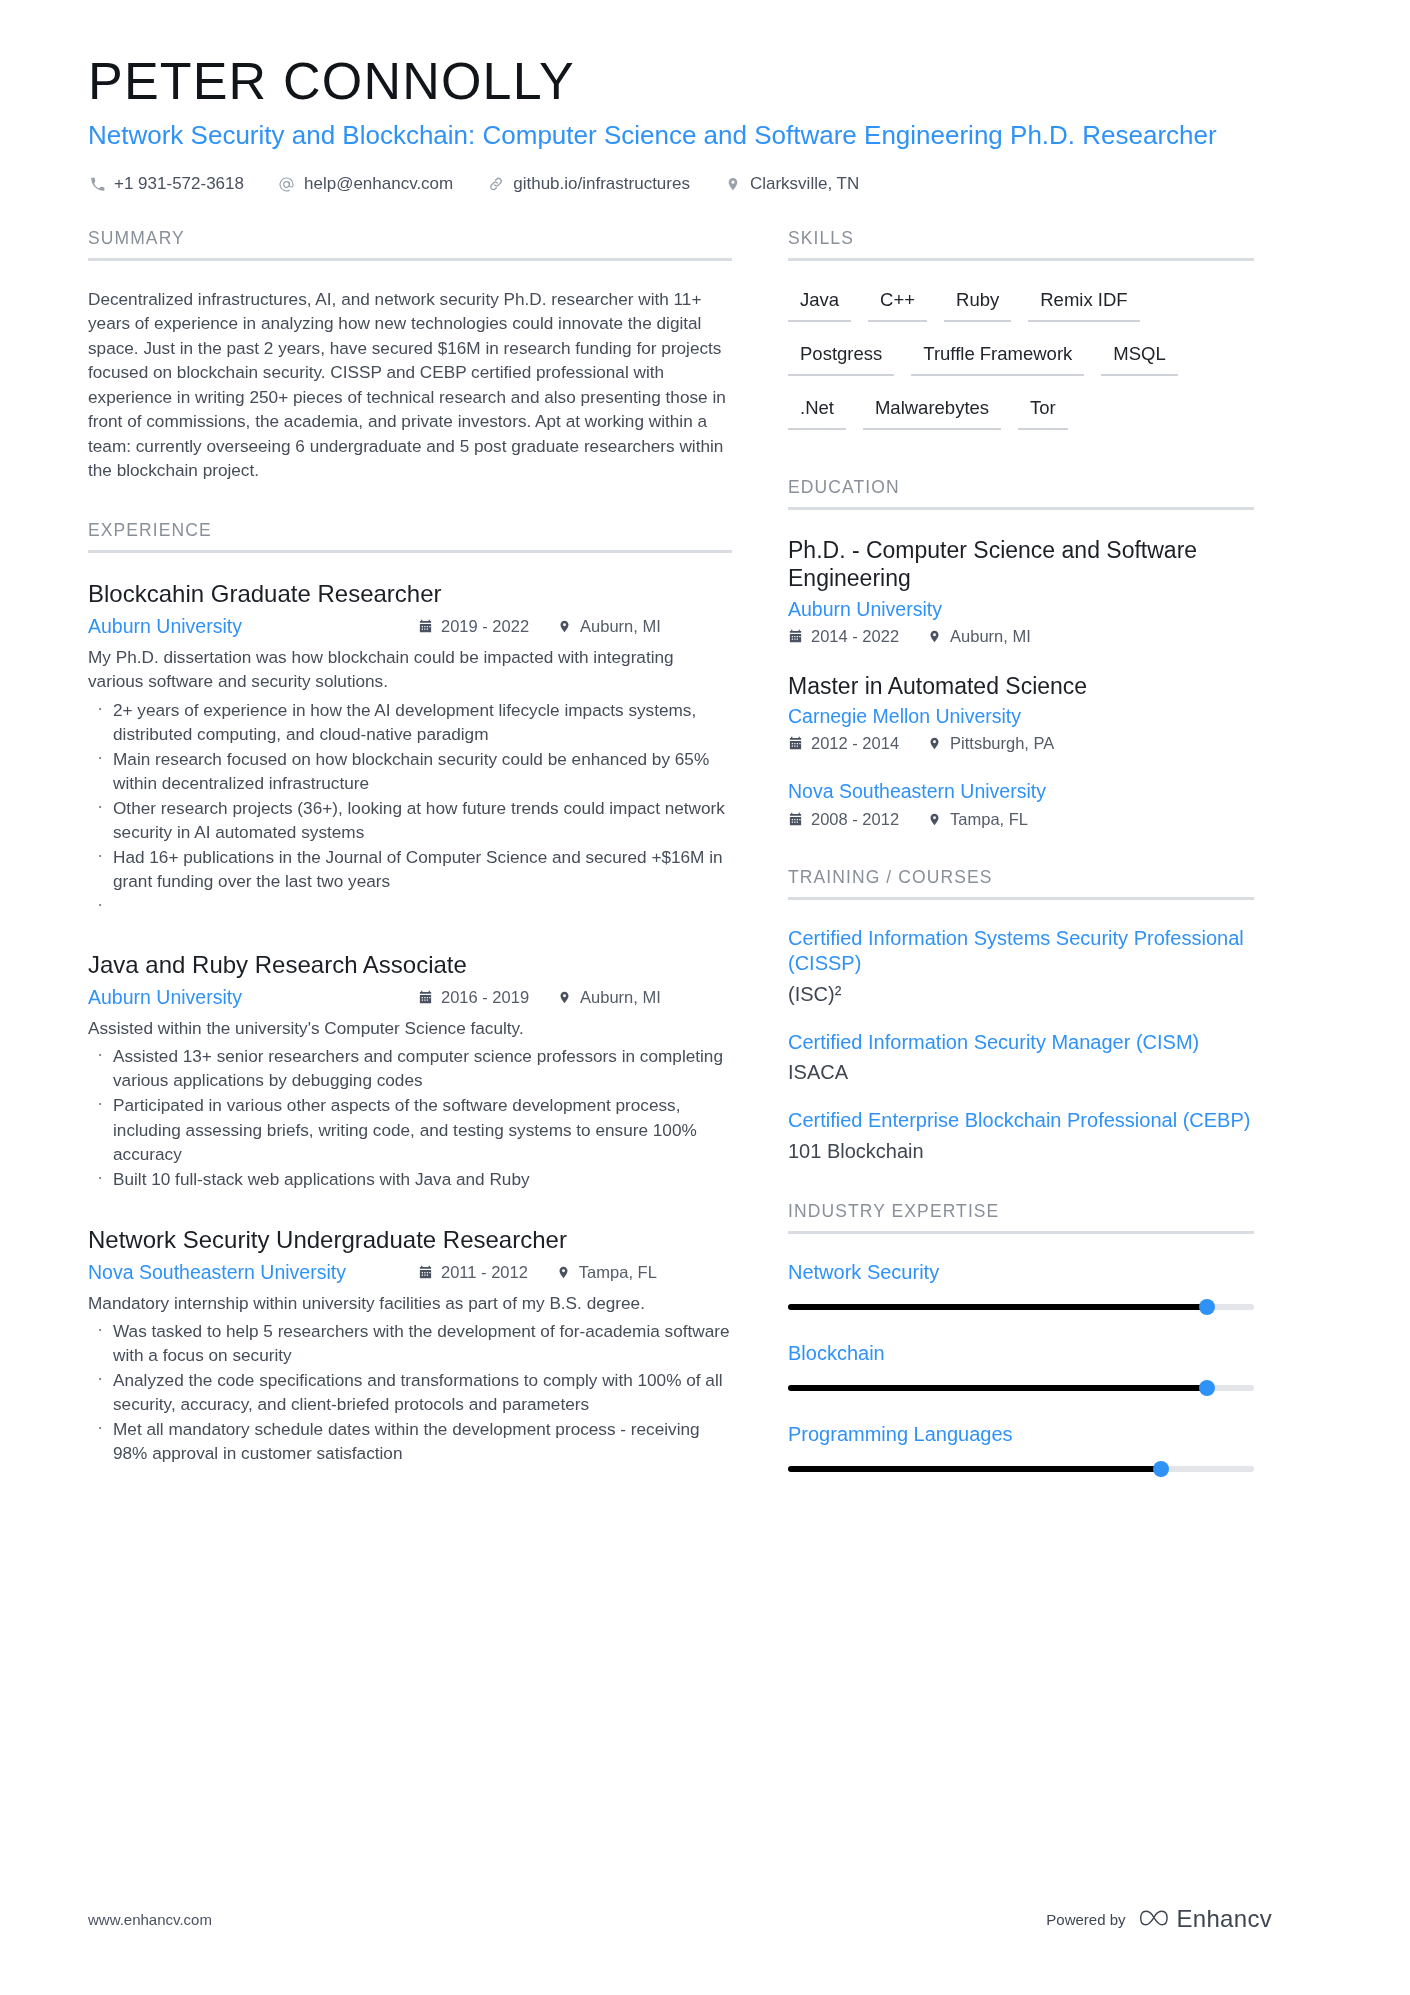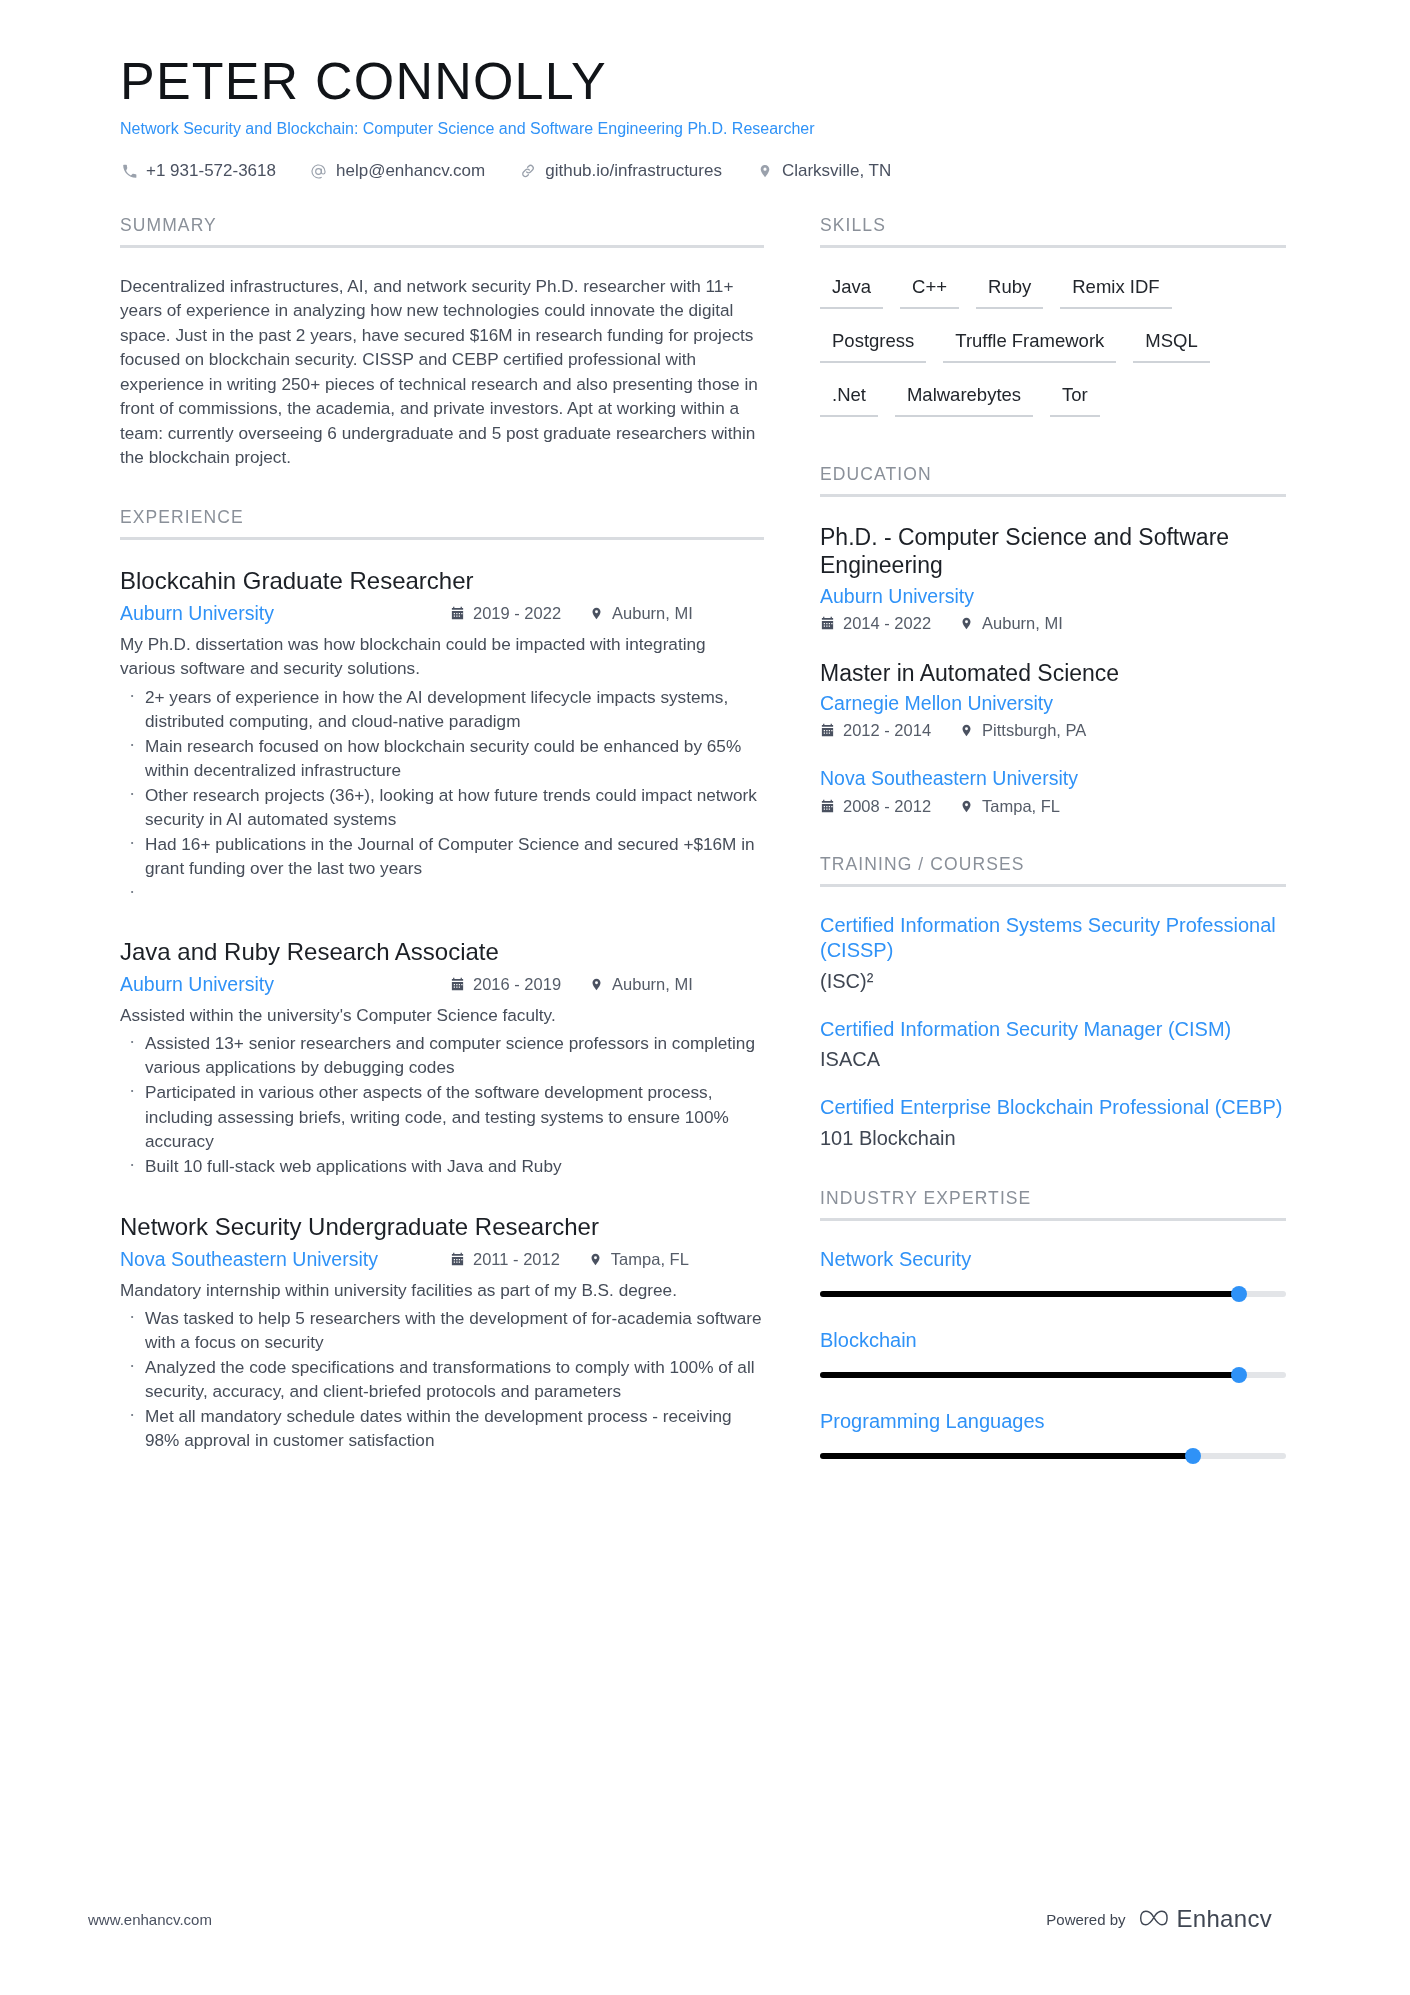--- a/index.html
+++ b/index.html
@@ -8,35 +8,35 @@
     height: 1995px;
     background: #ffffff;
     font-family: "Liberation Sans", "DejaVu Sans", sans-serif;
     color: #3f4652;
     -webkit-font-smoothing: antialiased;
   }
   .page {
     position: relative;
     width: 1360px;
     height: 1995px;
-    padding: 52px 88px 0 120px;
+    padding: 52px 88px 0 88px;
     background: #fff;
   }
 
   
   .name {
     font-size: 52px;
     font-weight: 400;
     letter-spacing: 1.2px;
     color: #111418;
     line-height: 1.12;
     margin-bottom: 9px;
   }
   .headline {
-    font-size: 16px;
+    font-size: 26px;
     line-height: 1.30;
     color: #2f92f7;
     font-weight: 400;
     max-width: 1180px;
     margin-bottom: 21px;
   }
   .contact-row {
     display: flex;
     align-items: center;
     flex-wrap: wrap;

